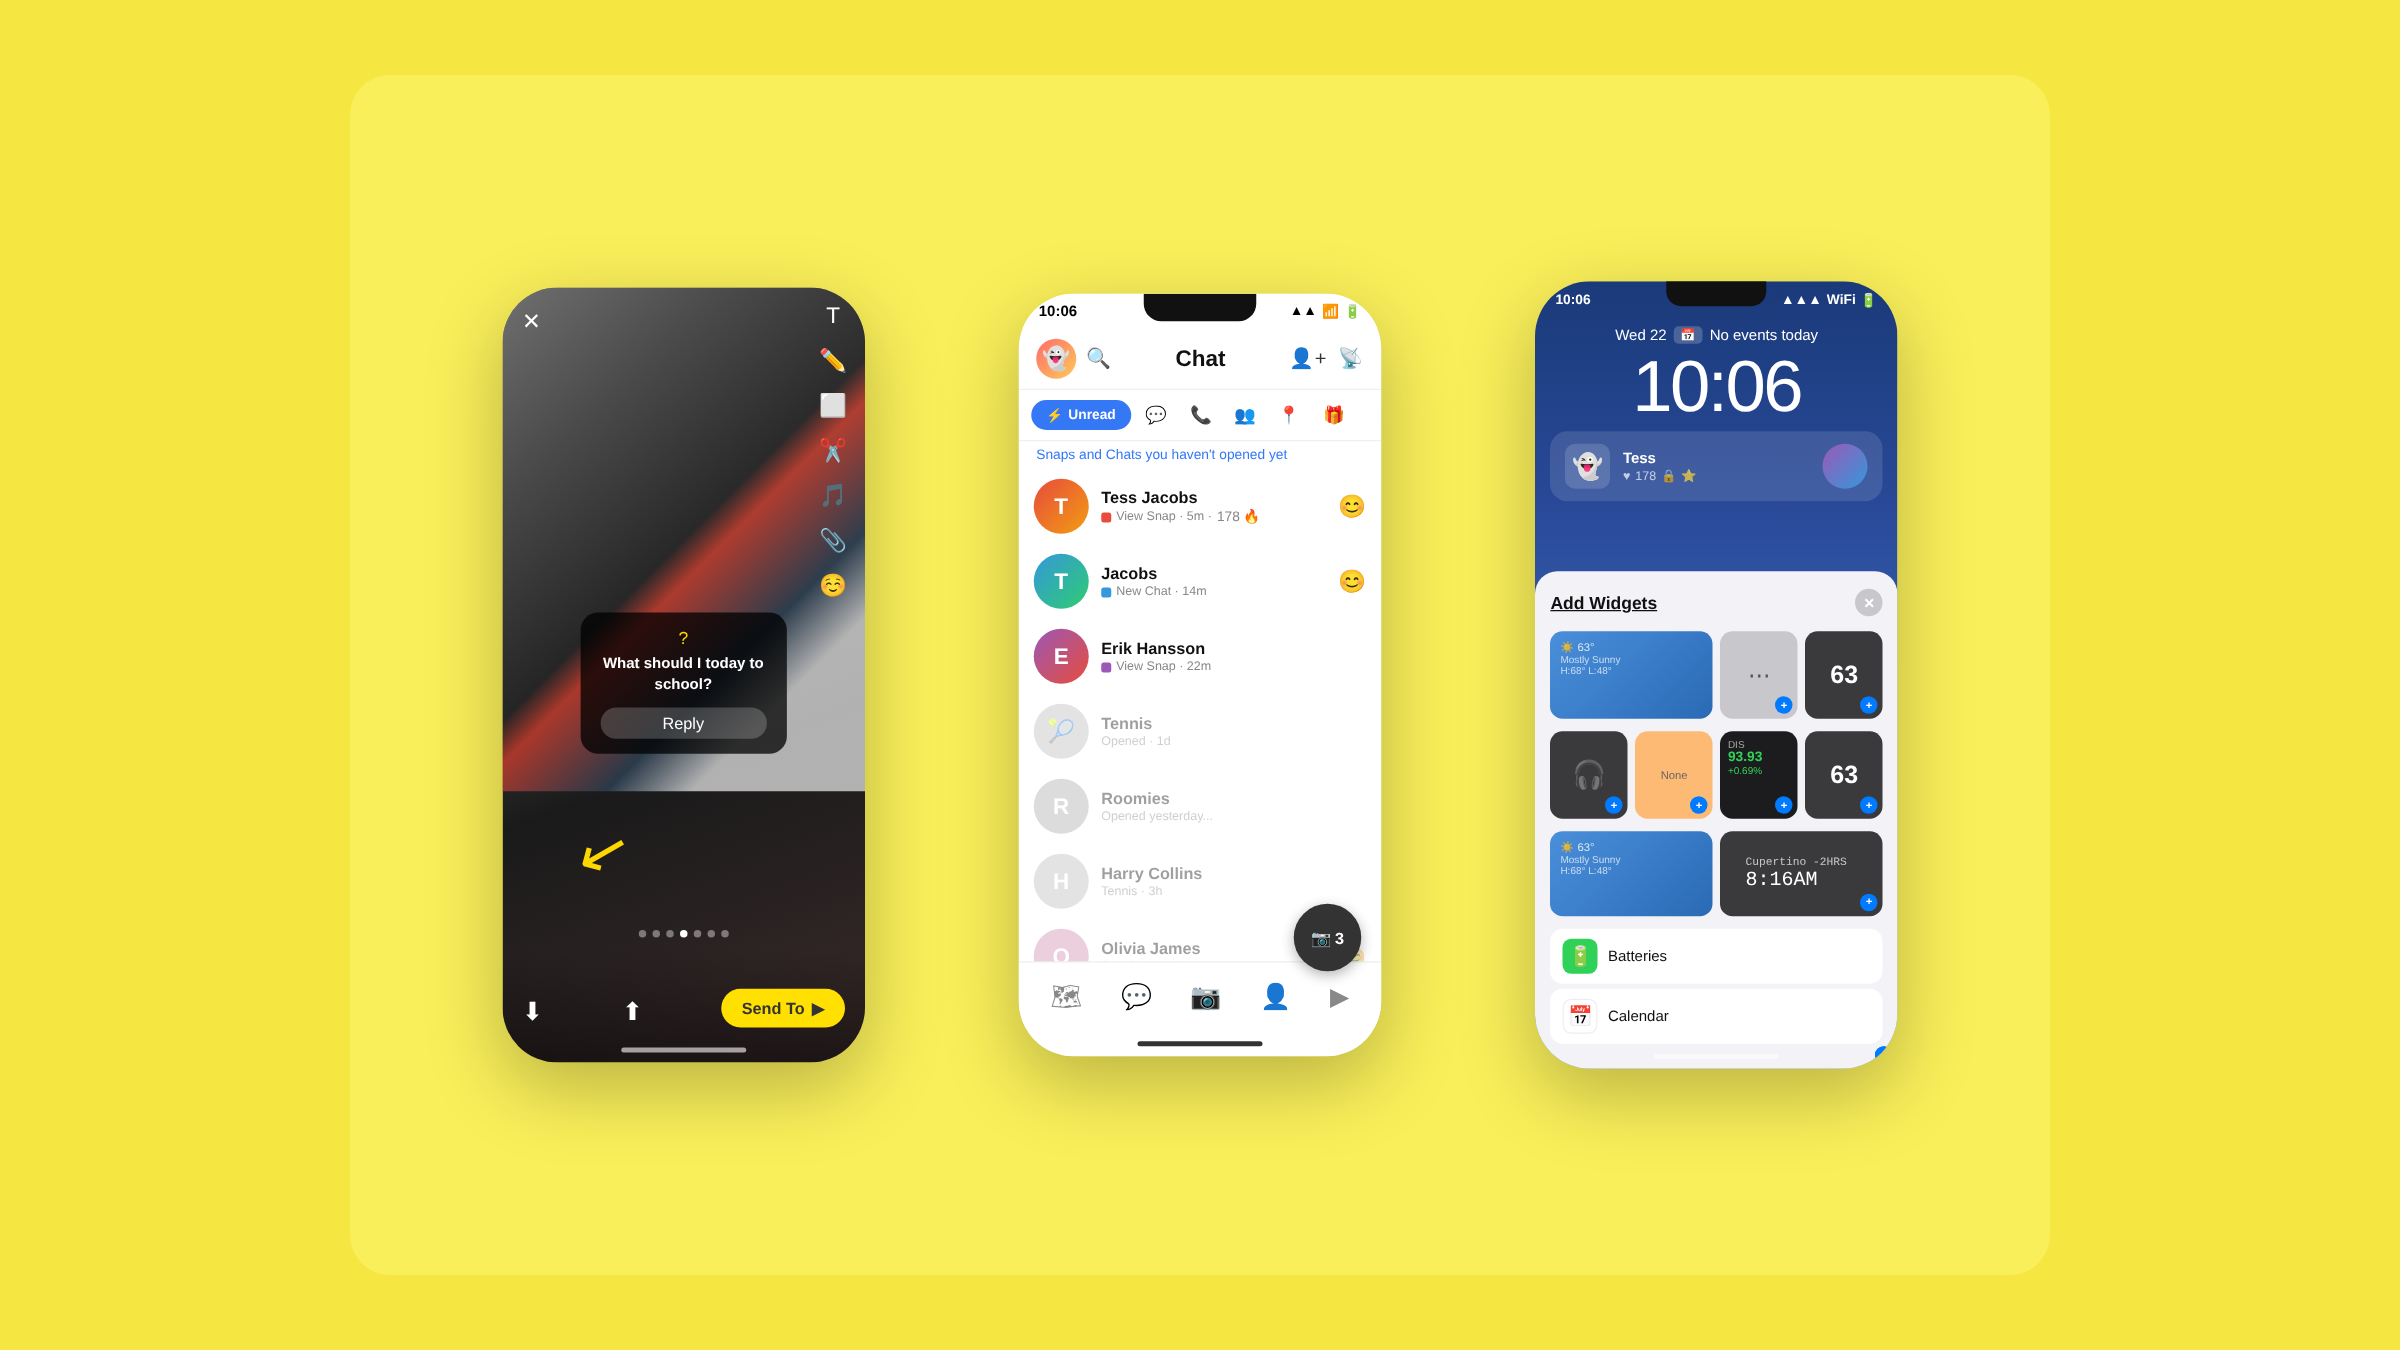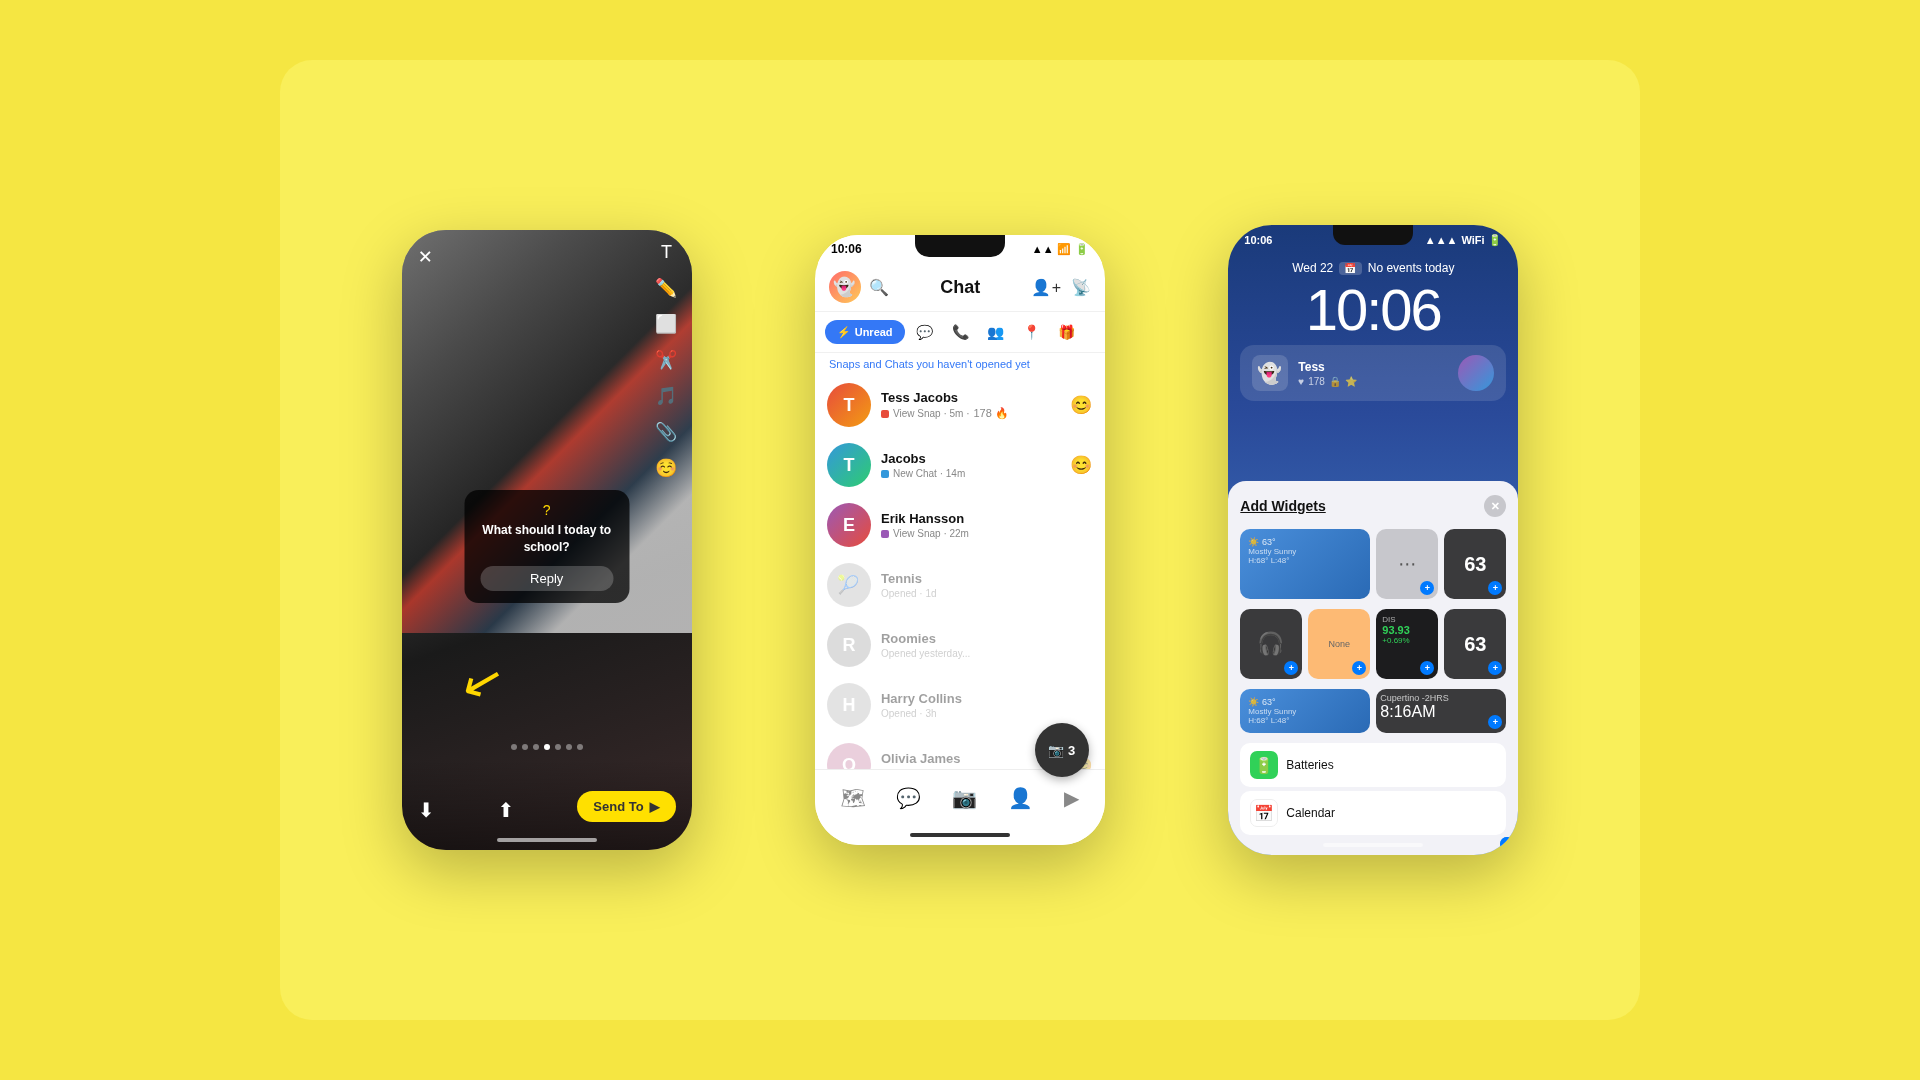--- a/index.html
+++ b/index.html
@@ -603,23 +603,24 @@
       color: white;
       position: relative;
     }
     .widget-stocks-label { font-size: 8px; opacity: 0.6; }
     .widget-stocks-val { font-size: 11px; font-weight: 700; color: #30d158; }
     .widget-stocks-change { font-size: 8px; color: #30d158; }
     .widget-cupertino {
       grid-column: span 2;
       background: #3a3a3c;
       border-radius: 10px;
-      padding: 4px;
-      color: white;
-      position: relative;
+      padding: 20px;
+      color: white;
+      position: relative;
+      font-family: Liberation Mono, monospace;
     }
     .widget-cup-city { font-size: 9px; opacity: 0.7; }
     .widget-cup-time { font-size: 16px; font-weight: 300; }
     .widget-app-row {
       display: flex;
       gap: 8px;
       margin-top: 4px;
     }
     .widget-app-item {
       display: flex;
@@ -806,21 +807,21 @@
             <span class="chat-meta">Opened yesterday...</span>
           </div>
         </div>
       </div>
 
       <div class="chat-item dimmed">
         <div class="chat-avatar" style="background:#bbb;">H</div>
         <div class="chat-info">
           <div class="chat-name">Harry Collins</div>
           <div class="chat-sub">
-            <span class="chat-meta">Opened · 3h</span>
+            <span class="chat-meta">Tennis · 3h</span>
           </div>
         </div>
       </div>
 
       <div class="chat-item dimmed">
         <div class="chat-avatar" style="background:#c8a;color:white;">O</div>
         <div class="chat-info">
           <div class="chat-name">Olivia James</div>
           <div class="chat-sub">
             <span class="chat-meta">Received · 1d</span>

